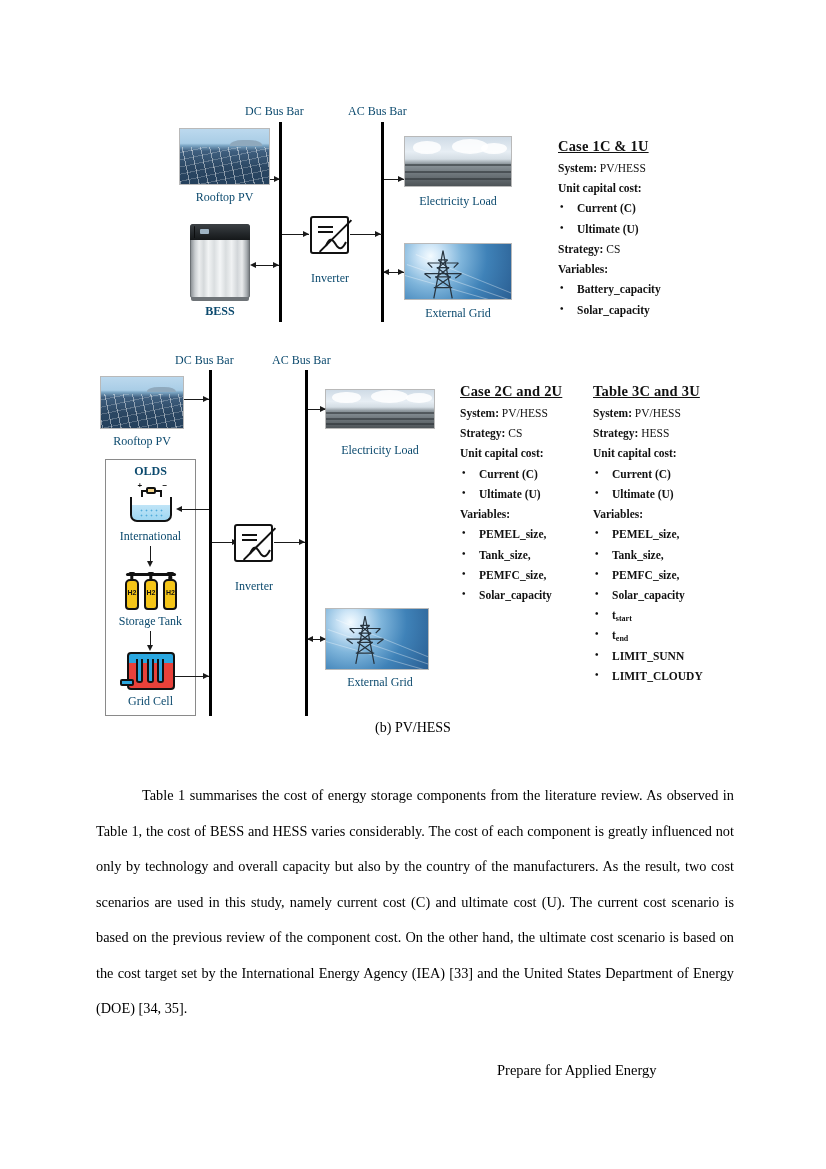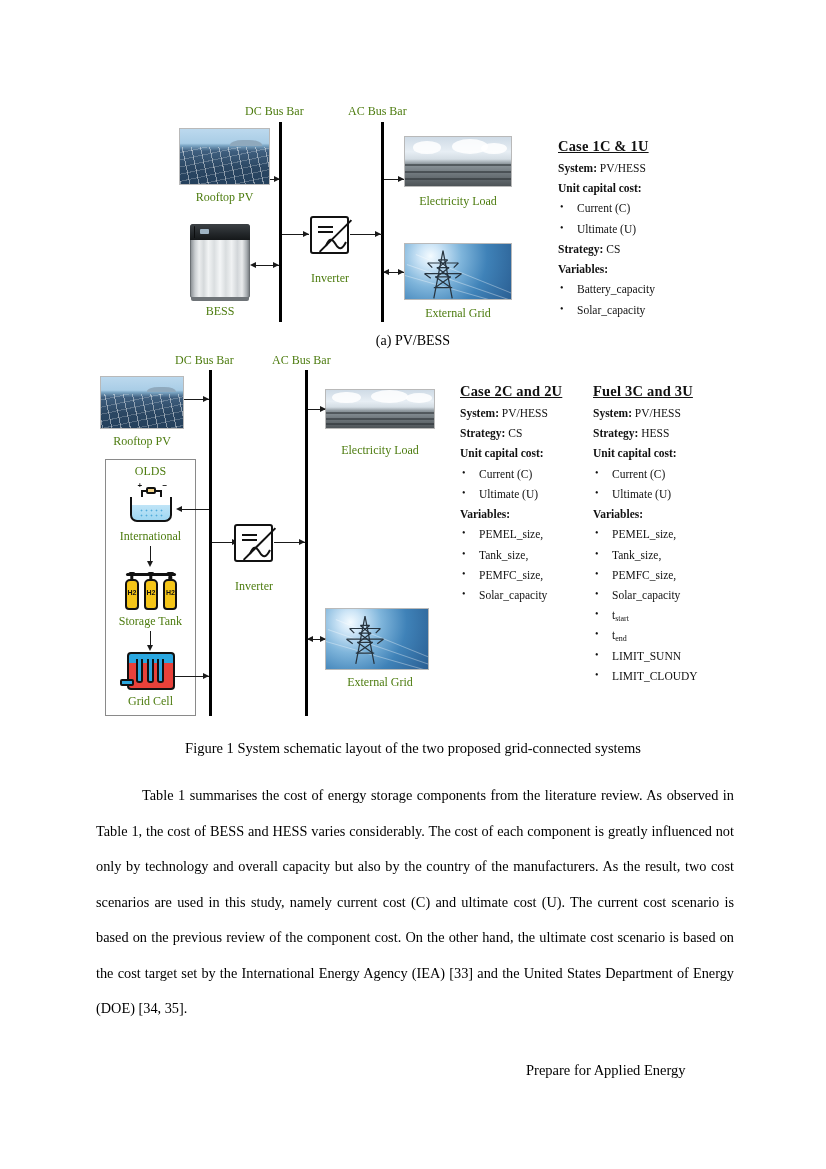--- a/index.html
+++ b/index.html
@@ -24,24 +24,24 @@
   }
 
   
   .abs { position: absolute; }
   .center { text-align: center; }
 
   .label {
     position: absolute;
     font-family: "Liberation Serif", serif;
     font-size: 11.5px;
-    color: #4d7c0f;
+    color: #0c4a6e;
     white-space: nowrap;
   }
-  .label.b { font-weight: normal; }
+  .label.b { font-weight: bold; }
 
   
   .busbar {
     position: absolute;
     width: 3px;
     background: #000;
   }
 
   
   .hline {
@@ -318,20 +318,21 @@
   .kv {
     font-size: 11.5px;
     margin: 0 0 7px 0;
     line-height: 1.15;
   }
   .kv .k { font-weight: bold; }
   .bullets {
     list-style: none;
     margin: 0 0 7px 0;
     padding: 0;
+    font-weight: bold;
   }
   .bullets li {
     font-size: 11.5px;
     line-height: 1.15;
     margin: 0 0 7px 0;
     padding-left: 19px;
     position: relative;
     white-space: nowrap;
   }
   .bullets li::before {
@@ -472,21 +473,20 @@
         <li>Ultimate (U)</li>
       </ul>
       <div class="kv"><span class="k">Strategy:</span> <span>CS</span></div>
       <div class="kv"><span class="k">Variables:</span></div>
       <ul class="bullets">
         <li>Battery_capacity</li>
         <li>Solar_capacity</li>
       </ul>
     </div>
 
-    <div class="subcaption" style="left:0;top:333px;">(a) PV/BESS</div>
   </div>
 
   <div class="abs" style="left:0;top:0;width:826px;height:740px;">
 
     <div class="label" style="left:175px;top:353px;font-size:12px;">DC Bus Bar</div>
     <div class="label" style="left:272px;top:353px;font-size:12px;">AC Bus Bar</div>
 
     <div class="busbar" style="left:209px;top:370px;height:346px;"></div>
     <div class="busbar" style="left:305px;top:370px;height:346px;"></div>
 
@@ -620,42 +620,42 @@
       <div class="kv"><span class="k">Variables:</span></div>
       <ul class="bullets">
         <li>PEMEL_size,</li>
         <li>Tank_size,</li>
         <li>PEMFC_size,</li>
         <li>Solar_capacity</li>
       </ul>
     </div>
 
     <div class="case-panel" style="left:593px;top:383px;width:135px;">
-      <div class="case-title">Fuel 3C and 3U</div>
+      <div class="case-title">Table 3C and 3U</div>
       <div class="kv"><span class="k">System:</span> <span>PV/HESS</span></div>
       <div class="kv"><span class="k">Strategy:</span> <span>HESS</span></div>
       <div class="kv"><span class="k">Unit capital cost:</span></div>
       <ul class="bullets">
         <li>Current (C)</li>
         <li>Ultimate (U)</li>
       </ul>
       <div class="kv"><span class="k">Variables:</span></div>
       <ul class="bullets">
         <li>PEMEL_size,</li>
         <li>Tank_size,</li>
         <li>PEMFC_size,</li>
         <li>Solar_capacity</li>
         <li><span>t</span><sub>start</sub></li>
         <li><span>t</span><sub>end</sub></li>
         <li>LIMIT_SUNN</li>
         <li>LIMIT_CLOUDY</li>
       </ul>
     </div>
 
+    <div class="subcaption" style="left:0;top:720px;">(b) PV/HESS</div>
   </div>
 
-  <div class="figcaption" style="left:0;top:740px;">Figure 1 System schematic layout of the two proposed grid-connected systems</div>
 
   <div class="bodytext" style="top:778px;">Table 1 summarises the cost of energy storage components from the literature review. As observed in Table 1, the cost of BESS and HESS varies considerably. The cost of each component is greatly influenced not only by technology and overall capacity but also by the country of the manufacturers. As the result, two cost scenarios are used in this study, namely current cost (C) and ultimate cost (U). The current cost scenario is based on the previous review of the component cost. On the other hand, the ultimate cost scenario is based on the cost target set by the International Energy Agency (IEA) [33] and the United States Department of Energy (DOE) [34, 35].</div>
 
-  <div class="footer" style="left:526px;top:1062px;">Prepare for Applied Energy</div>
+  <div class="footer" style="left:497px;top:1062px;">Prepare for Applied Energy</div>
 
 </div>
 
 </body></html>

